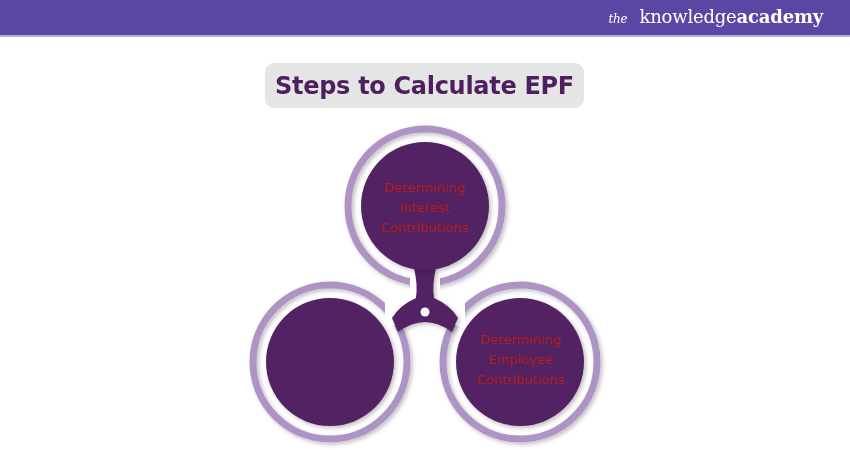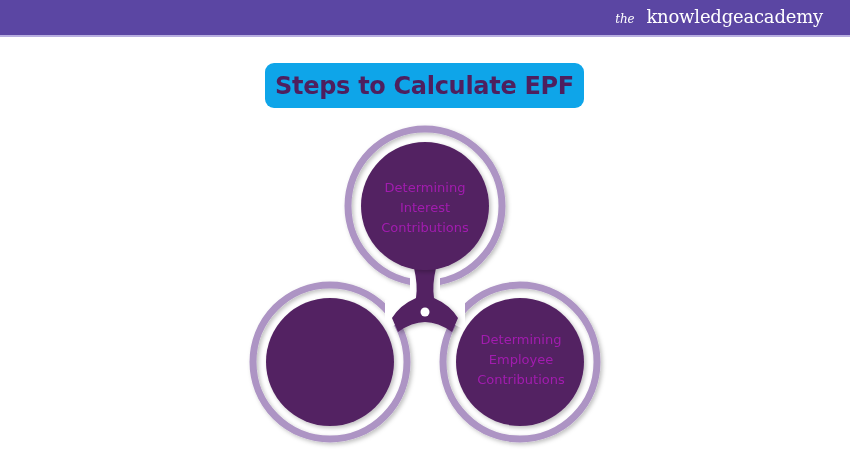--- a/index.html
+++ b/index.html
@@ -1,25 +1,25 @@
 <!DOCTYPE html>
 <html><head>
 <meta charset="utf-8">
 <style>
   html, body { margin: 0; padding: 0; }
   body { width: 850px; height: 450px; background: #ffffff; position: relative; overflow: hidden; font-family: "DejaVu Sans", sans-serif; }
   .header { position: absolute; left: 0; top: 0; width: 850px; height: 36px; background: #5b46a3; }
   .header-line { position: absolute; left: 0; top: 35px; width: 850px; height: 2px; background: #b7aee0; }
   .logo { position: absolute; right: 27px; top: 6px; color: #ffffff; font-family: "DejaVu Serif", serif; font-size: 18px; letter-spacing: -0.2px; }
   .logo .the { font-style: italic; font-size: 12px; margin-right: 12px; }
-  .logo .bold { font-weight: normal; }
-  .title-box { position: absolute; left: 265px; top: 63px; width: 319px; height: 45px; background: #0ea5e9; border-radius: 9px; display: flex; align-items: center; justify-content: center; }
+  .logo .bold { font-weight: bold; }
+  .title-box { position: absolute; left: 265px; top: 63px; width: 319px; height: 45px; background: #e5e5e5; border-radius: 9px; display: flex; align-items: center; justify-content: center; }
   .title { color: #4e1f5e; font-size: 24px; font-weight: bold; font-family: "DejaVu Sans", sans-serif; letter-spacing: -0.3px; }
   svg.diagram { position: absolute; left: 0; top: 0; }
-  .label { position: absolute; color: #a21caf; font-size: 13px; line-height: 20px; text-align: center; font-family: "DejaVu Sans", sans-serif; }
+  .label { position: absolute; color: #b91c1c; font-size: 13px; line-height: 20px; text-align: center; font-family: "DejaVu Sans", sans-serif; }
 </style>
 </head>
 <body>
 
 <div class="header"></div>
 <div class="header-line"></div>
 <div class="logo">
   <span class="the">the</span><span>knowledge</span><span class="bold">academy</span>
 </div>
 

